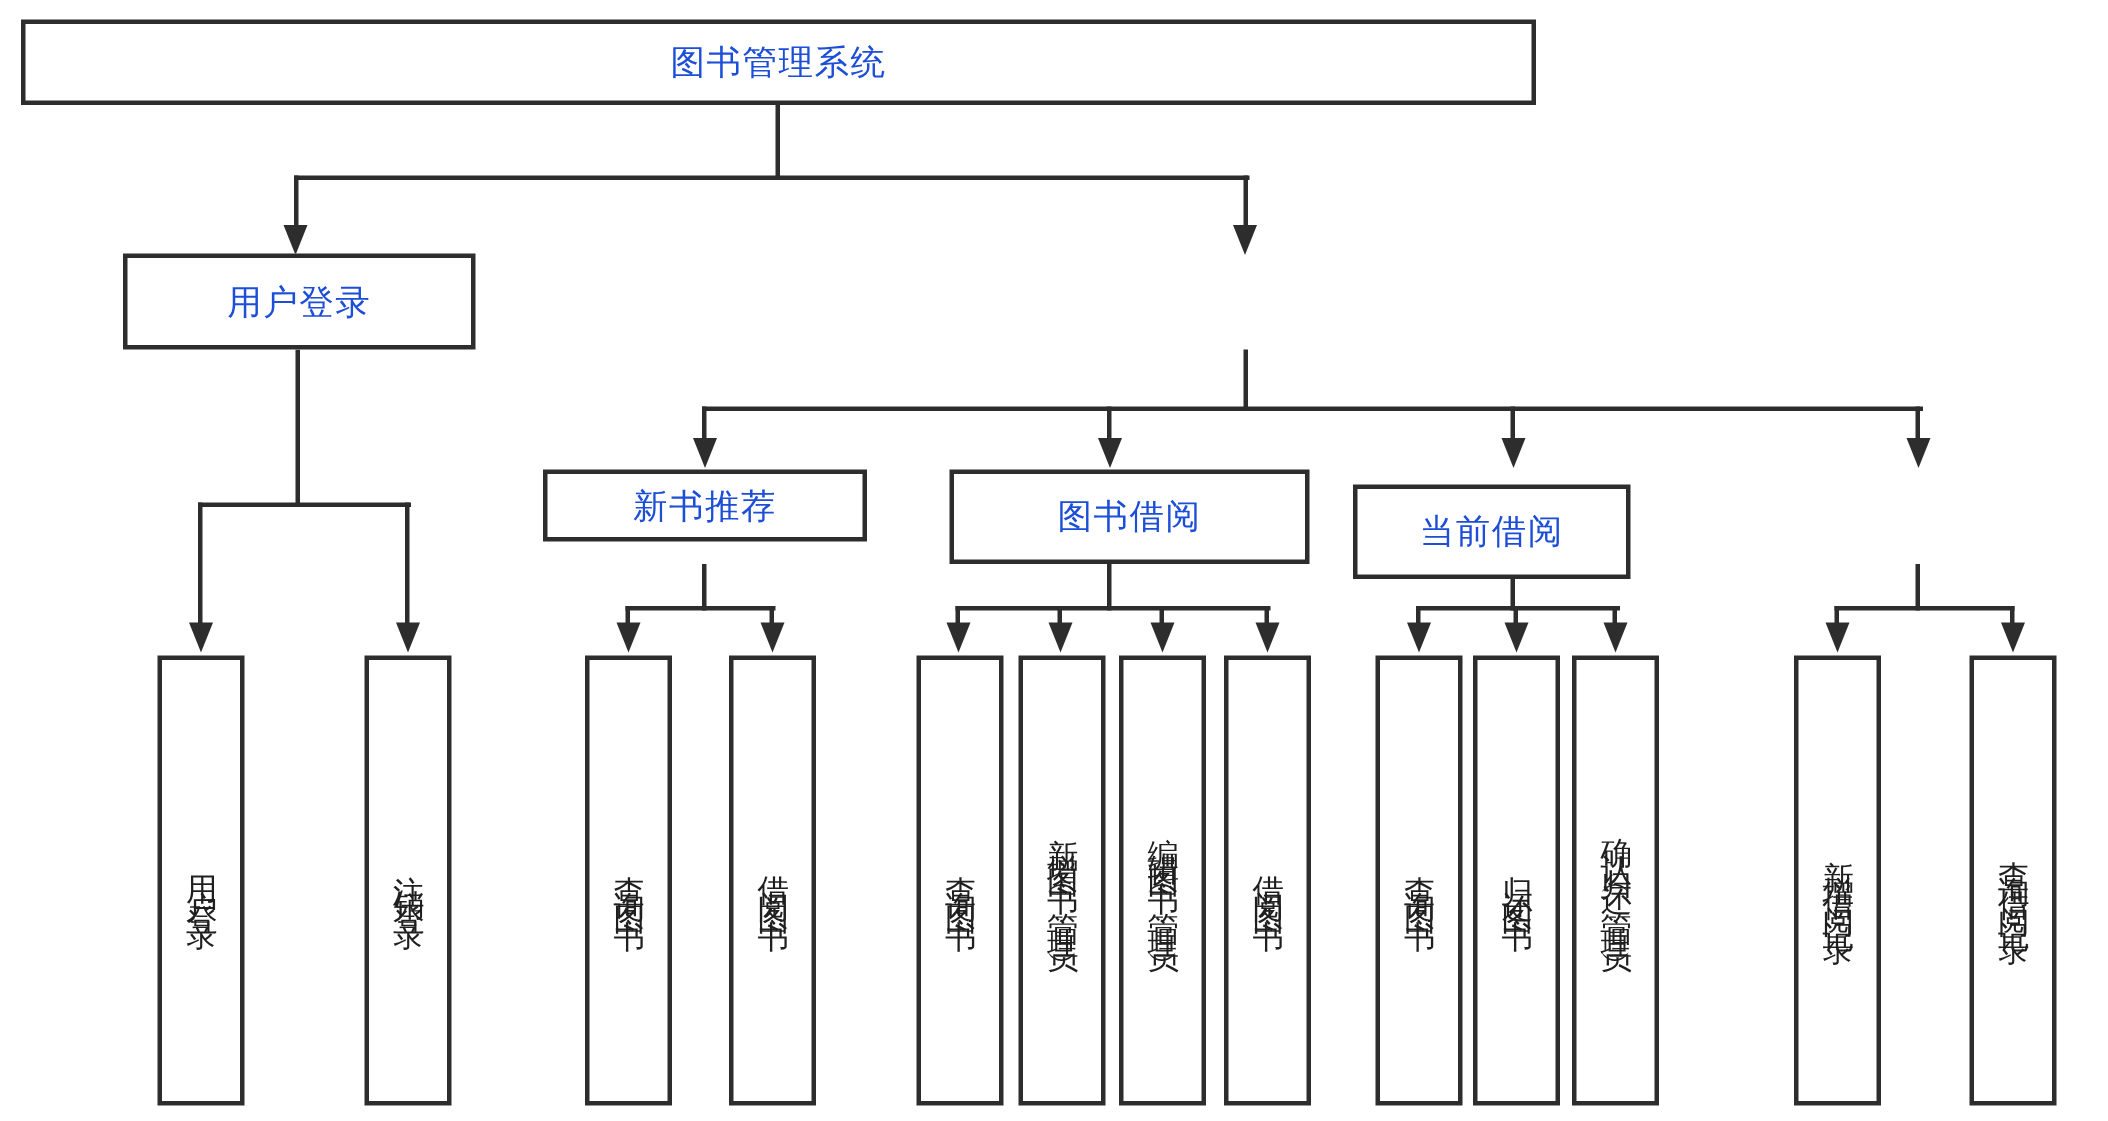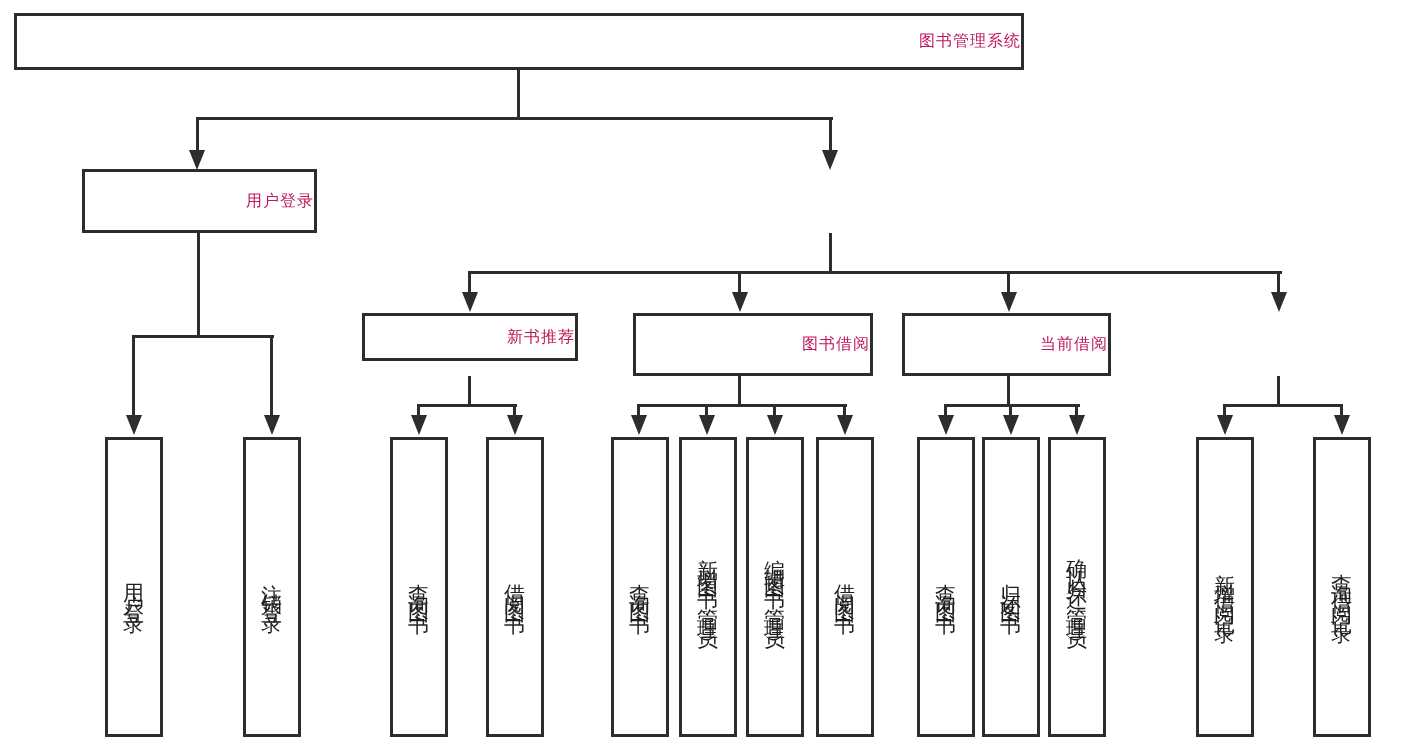--- a/index.html
+++ b/index.html
@@ -5,21 +5,21 @@
   html,body { margin:0; padding:0; background:#ffffff; }
   .canvas {
     position:relative; width:1405px; height:747px; background:#ffffff;
     font-family:"Liberation Sans", sans-serif; overflow:hidden; color:#222;
   }
   .node {
     position:absolute; box-sizing:border-box; background:#ffffff;
     border:3px solid #2d2d2d; display:flex; align-items:center; justify-content:center;
     z-index:2;
   }
-  .h-node { font-size:16px; letter-spacing:1px; color:#be185d;justify-content:flex-end; }
+  .h-node { font-size:23px; letter-spacing:1px; color:#1d4ed8; }
   .v-node {
     writing-mode:vertical-rl; text-orientation:mixed;
     font-size:21px; letter-spacing:10px; color:#1f1f1f; line-height:1;
   }
   .hline { position:absolute; height:3px; background:#2d2d2d; z-index:1; }
   .vline { position:absolute; width:3px; background:#2d2d2d; z-index:1; }
   .ahead {
     position:absolute; width:0; height:0; z-index:1;
     border-left:8px solid transparent; border-right:8px solid transparent;
     border-top:20px solid #2d2d2d;
@@ -101,21 +101,21 @@
   <div class="node h-node" style="left:82px;top:169px;width:235px;height:64px">
     <span>用户登录</span>
   </div>
 
   <div class="node h-node" style="left:362px;top:313px;width:216px;height:48px">
     <span>新书推荐</span>
   </div>
   <div class="node h-node" style="left:633px;top:313px;width:240px;height:63px">
     <span>图书借阅</span>
   </div>
-  <div class="node h-node" style="left:902px;top:313px;width:209px;height:63px">
+  <div class="node h-node" style="left:902px;top:323px;width:185px;height:63px">
     <span>当前借阅</span>
   </div>
 
   <div class="node v-node" style="left:105px;top:437px;width:58px;height:300px">
     <span>用户登录</span>
   </div>
   <div class="node v-node" style="left:243px;top:437px;width:58px;height:300px">
     <span>注销登录</span>
   </div>
 

